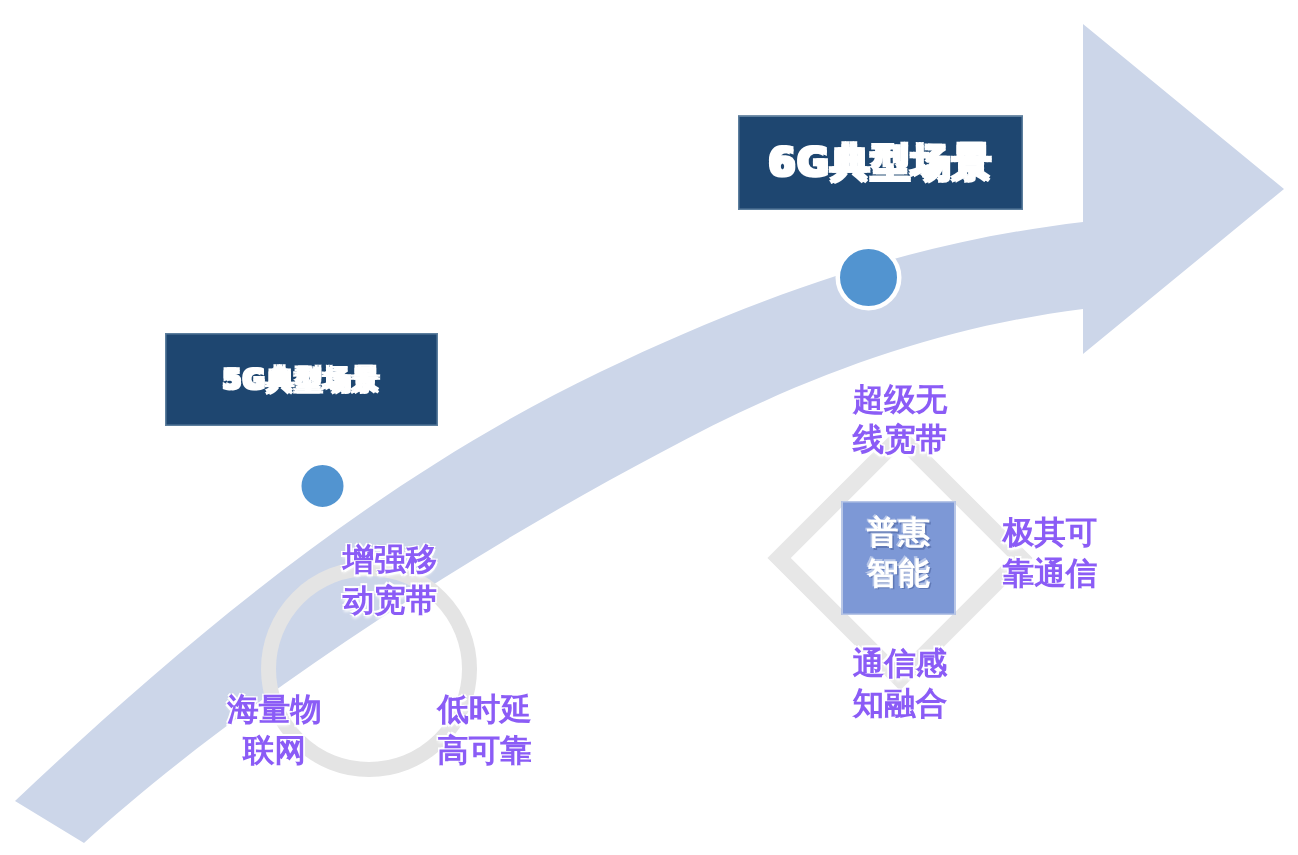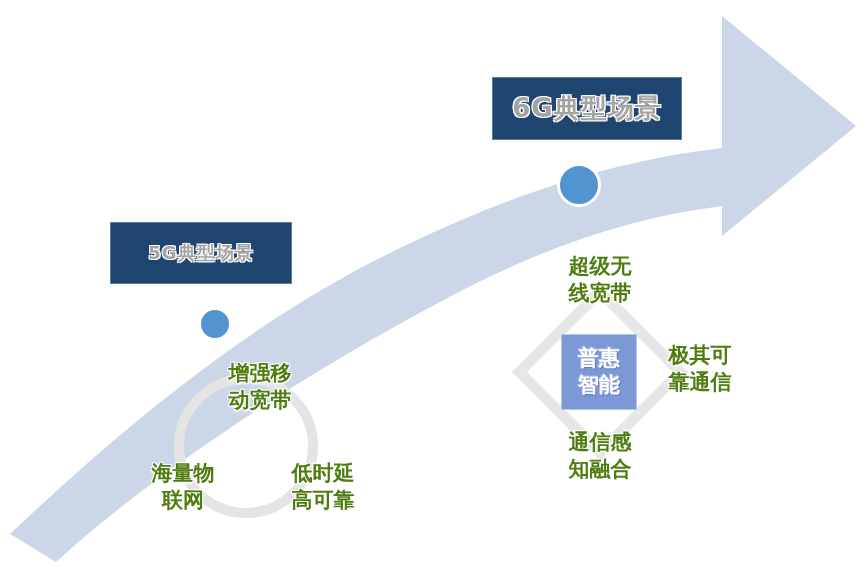--- a/index.html
+++ b/index.html
@@ -27,21 +27,21 @@
 
   
   .gen-box {
     position: absolute;
     display: flex;
     align-items: center;
     justify-content: center;
     background: #1e4670;
     border: 1px solid #5d7f9e;
     box-sizing: border-box;
-    color: #a3a3a3;
+    color: #ffffff;
     font-weight: bold;
     letter-spacing: 1px;
     text-shadow:
       -1.2px -1.2px 0 #ffffff,
        1.2px -1.2px 0 #ffffff,
       -1.2px  1.2px 0 #ffffff,
        1.2px  1.2px 0 #ffffff;
   }
   #box-5g {
     left: 110px;
@@ -75,21 +75,21 @@
   #dot-6g {
     left: 557px;
     top: 163px;
     width: 44px;
     height: 44px;
   }
 
   
   .label {
     position: absolute;
-    color: #4d7c0f;
+    color: #8b5cf6;
     font-weight: bold;
     font-size: 21px;
     line-height: 1.28;
     text-align: center;
     white-space: pre-line;
     text-shadow:
       -1px -1px 0 #ffffff,
        1px -1px 0 #ffffff,
       -1px  1px 0 #ffffff,
        1px  1px 0 #ffffff,
@@ -123,20 +123,21 @@
     justify-content: center;
     color: #ffffff;
     font-weight: bold;
     font-size: 21px;
     line-height: 1.28;
     white-space: pre-line;
     text-align: center;
     text-shadow:
       -1px -1px 0 rgba(255,255,255,0.45),
        1px  1px 0 rgba(40,60,120,0.35);
+    font-family: Liberation Mono, monospace;
   }
 </style>
 </head>
 <body>
 
 <div id="stage">
 
   <svg id="bg-svg" viewBox="0 0 865 570">
 
     <g>

